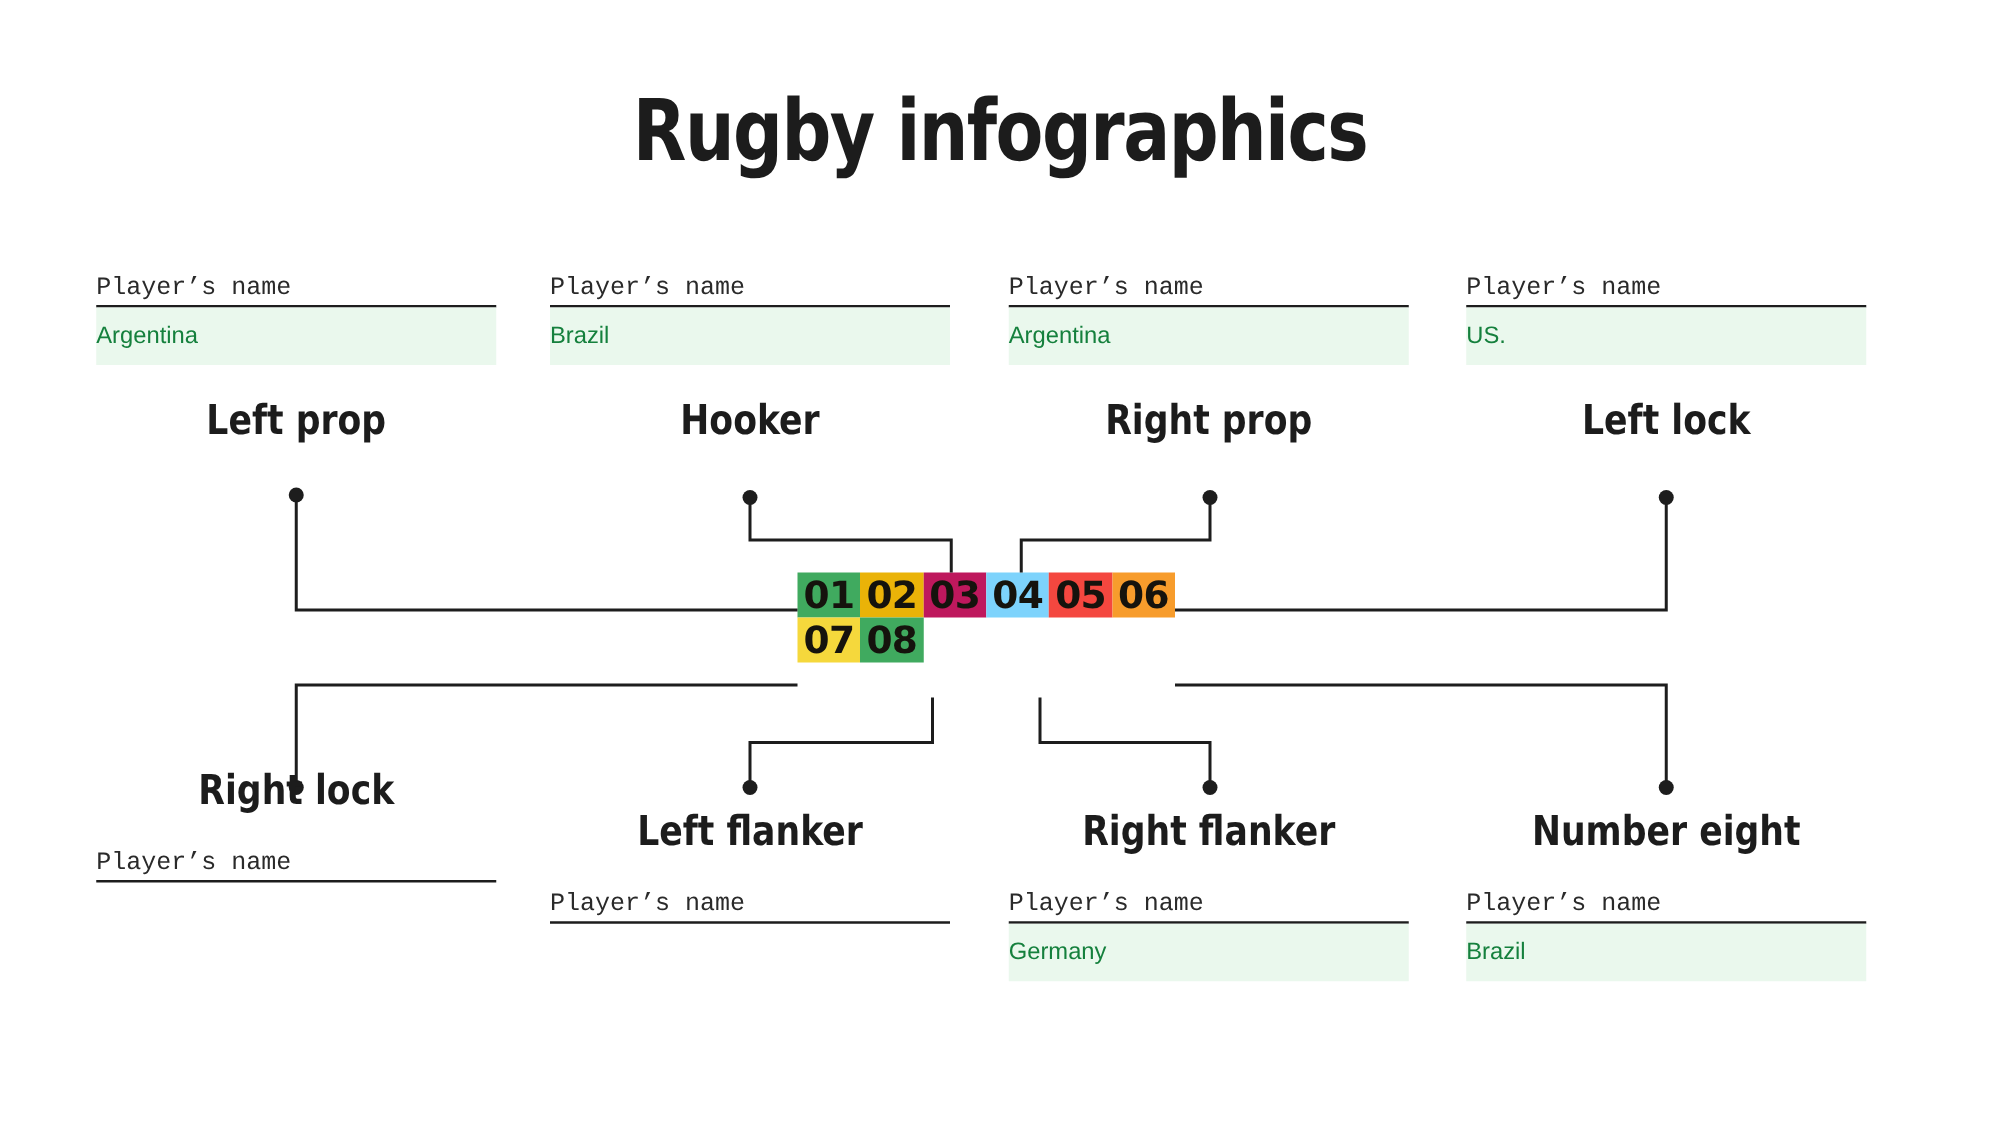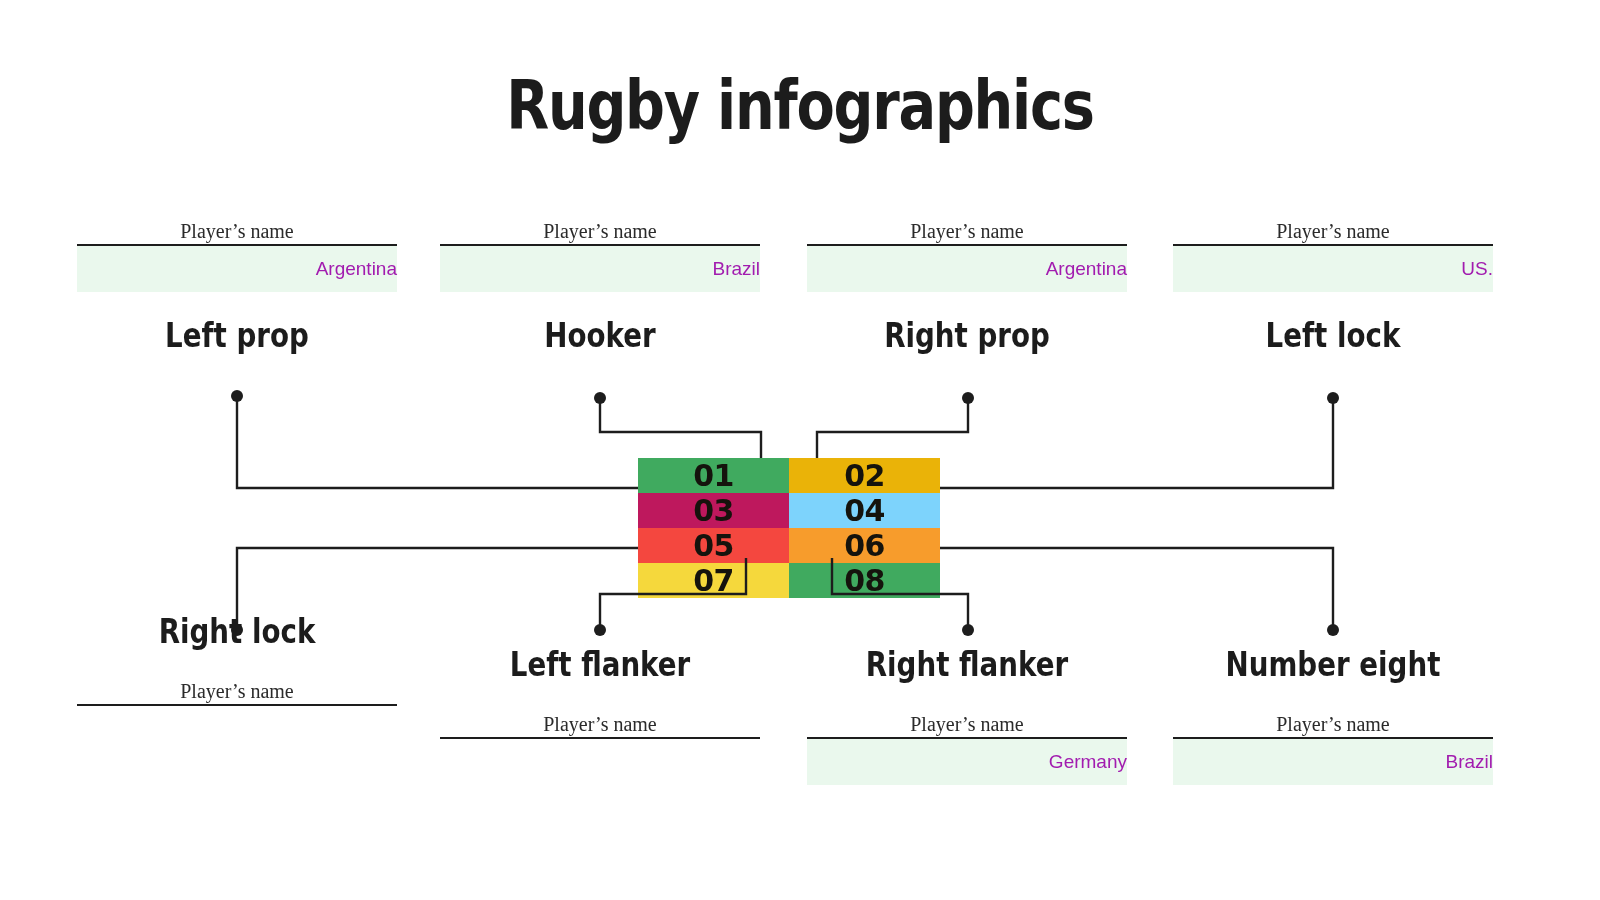--- a/index.html
+++ b/index.html
@@ -41,36 +41,36 @@
   }
 
   
   .card {
     position: absolute;
     width: 320px;
   }
   .card .pname {
     font-size: 20px;
     line-height: 26px;
-    text-align: center;
+    text-align: left;
     color: #2a2a2a;
-    font-family: Liberation Serif, serif;
+    font-family: Liberation Mono, monospace;
   }
   .card .rule {
     height: 2px;
     background: #1d1d1d;
     width: 100%;
   }
   .card .country {
     background: #eaf8ed;
     font-size: 19px;
     line-height: 46px;
     height: 46px;
-    text-align: right;
-    color: #a21caf;
+    text-align: left;
+    color: #15803d;
   }
   .card .position {
     font-family: "DejaVu Sans", sans-serif;
     font-weight: bold;
     font-size: 33px;
     line-height: 40px;
     text-align: center;
     color: #1c1c1c;
     transform: scaleX(0.84);
     white-space: nowrap;
@@ -79,21 +79,21 @@
   .card.bottom .position { margin-bottom: 26px; }
 
   
   #grid {
     position: absolute;
     left: 638px;
     top: 458px;
     width: 302px;
     height: 72px;
     display: grid;
-    grid-template-columns: repeat(2, 1fr);
+    grid-template-columns: repeat(6, 1fr);
     grid-template-rows: repeat(2, 1fr);
   }
   .cell {
     display: flex;
     align-items: center;
     justify-content: center;
     font-family: "DejaVu Sans", sans-serif;
     font-weight: bold;
     font-size: 30px;
     color: #15130d;

